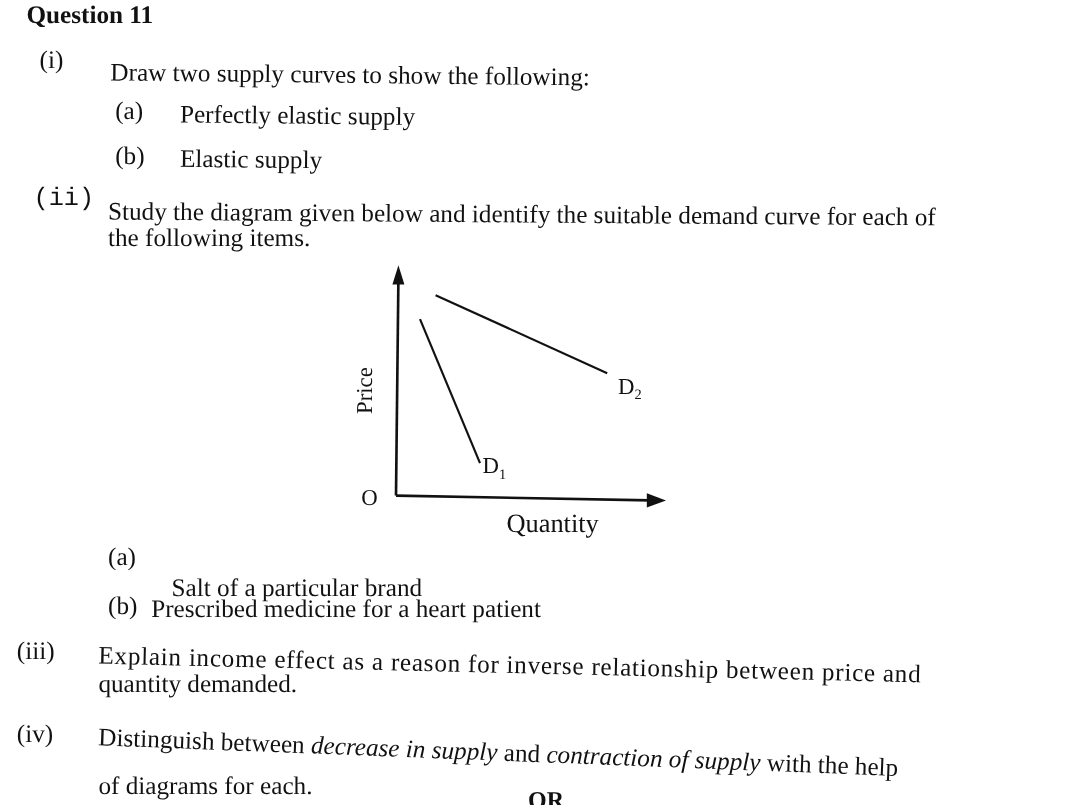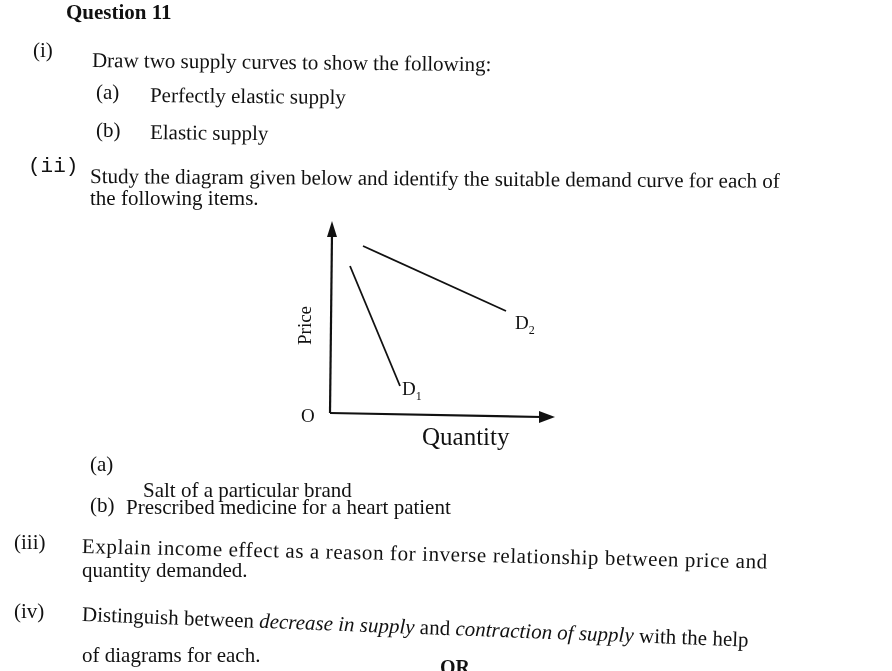--- a/index.html
+++ b/index.html
@@ -1,19 +1,19 @@
 <!DOCTYPE html>
 <html><head>
 <meta charset="utf-8">
 <style>
   html, body { margin:0; padding:0; }
   body { width:892px; height:671px; overflow:hidden; background:#ffffff; position:relative;
          font-family:"Liberation Serif", serif; color:#111; }
   .abs { position:absolute; white-space:nowrap; }
-  .title { left:22px; top:0px; font-size:21px; font-weight:bold;margin-left:44px; }
+  .title { left:22px; top:0px; font-size:21px; font-weight:bold; }
   .num { font-size:21px; }
   .txt { font-size:21px; }
   .tilt1 { transform-origin:left center; transform:rotate(0.6deg); }
   .tilt2 { transform-origin:left center; transform:rotate(1.3deg); }
   .tilt3 { transform-origin:left center; transform:rotate(2.2deg); }
   em { font-style:italic; }
   svg text { font-family:"Liberation Serif", serif; fill:#111; }
   .or { left:440px; top:656px; font-size:20px; font-weight:bold; }
 </style>
 </head>
@@ -42,21 +42,21 @@
     <polygon points="265,202 249,196 249,208" fill="#111"></polygon>
 
     <line x1="60" y1="51" x2="110" y2="171" stroke="#111" stroke-width="1.8"></line>
 
     <line x1="73" y1="31" x2="216" y2="96" stroke="#111" stroke-width="1.8"></line>
 
     <text x="28" y="228" font-size="19" transform="rotate(-90 28 228)" style="display:none"></text>
   </svg>
   <div class="abs" style="left:4px; top:90px; font-size:19px; transform-origin:left top; transform:rotate(-90deg) translate(-40px,0);">Price</div>
   <div class="abs" style="left:11px; top:190px; font-size:19px;">O</div>
-  <div class="abs" style="left:132px; top:208px; font-size:25px;">Quantity</div>
+  <div class="abs" style="left:132px; top:208px; font-size:22px;">Quantity</div>
   <div class="abs" style="left:112px; top:163px; font-size:19px;"><span>D</span><sub style="font-size:12px;">1</sub></div>
   <div class="abs" style="left:225px; top:97px; font-size:19px;"><span>D</span><sub style="font-size:12px;">2</sub></div>
 </div>
 
 <div class="abs num" style="left:90px; top:452px;">(a)</div>
 <div class="abs txt" style="left:143px; top:454px;margin-top:24px;">Salt of a particular brand</div>
 <div class="abs num" style="left:90px; top:493px;">(b)</div>
 <div class="abs txt" style="left:126px; top:495px;">Prescribed medicine for a heart patient</div>
 
 <div class="abs num" style="left:14px; top:530px;">(iii)</div>

